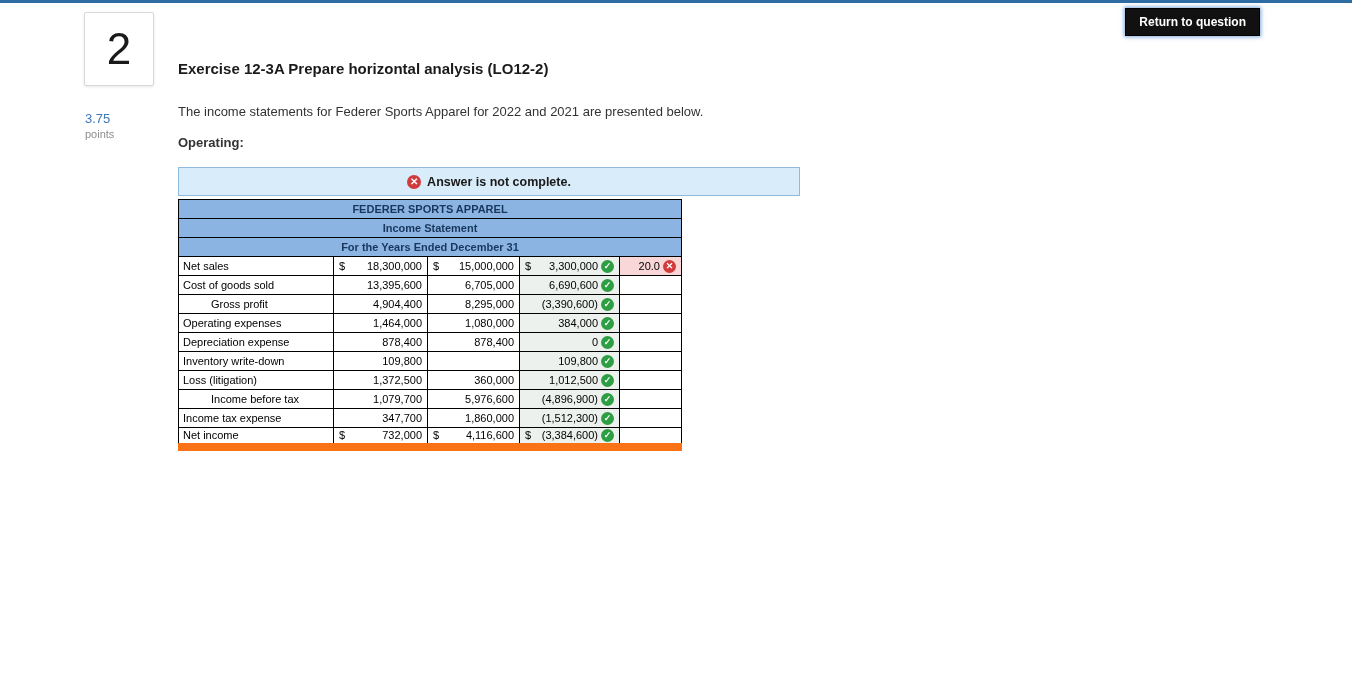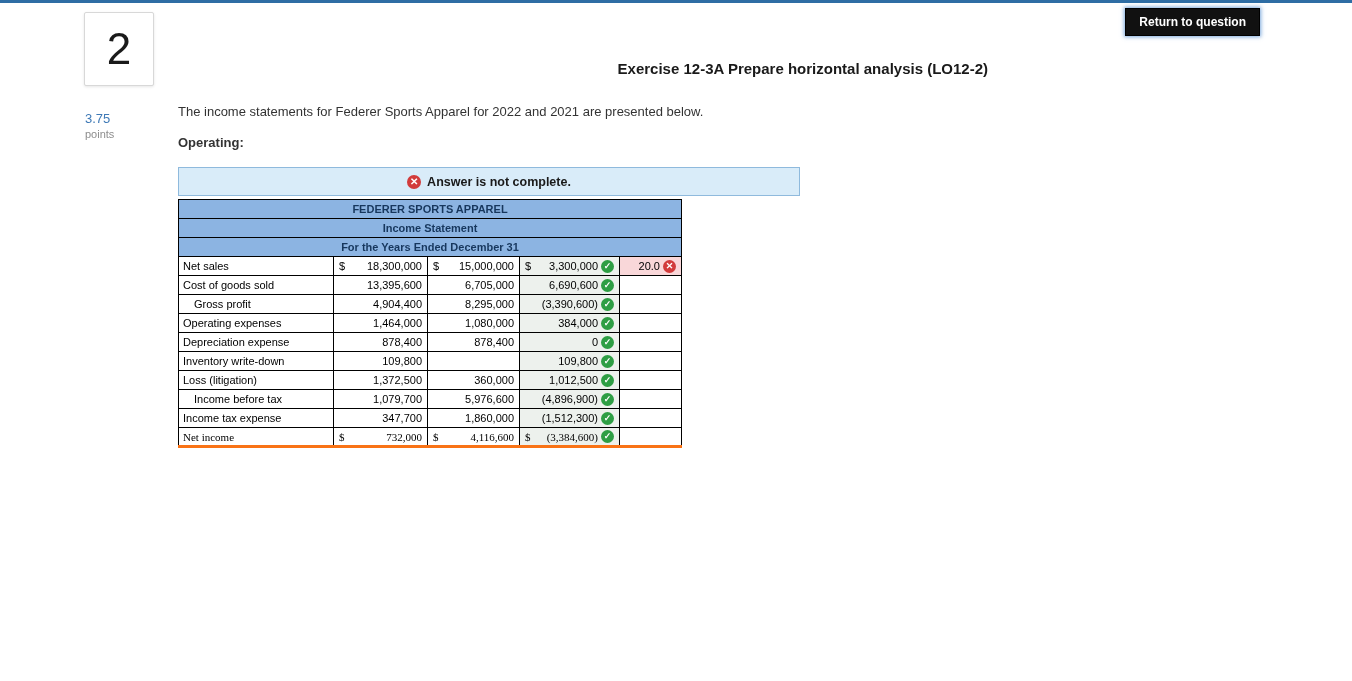--- a/index.html
+++ b/index.html
@@ -18,21 +18,21 @@
   .qbox {
     position: absolute; left: 84px; top: 12px; width: 70px; height: 74px;
     border: 1px solid #d8d8d8; border-radius: 2px; background: #fff;
     display: flex; align-items: center; justify-content: center;
     font-size: 44px; color: #1a1a1a; box-shadow: 0 1px 3px rgba(0,0,0,.10);
   }
   .points { position: absolute; left: 85px; top: 111px; }
   .pts-val { color: var(--points-blue, #3e79b6); font-size: 13px; }
   .pts-lbl { color: #8d8d8d; font-size: 11px; margin-top: 2px; }
   .content { position: absolute; left: 178px; top: 60px; width: 810px; }
-  .title { font-size: 15px; font-weight: bold; color: #1a1a1a; margin: 0; text-align: right; }
+  .title { font-size: 15px; font-weight: bold; color: #1a1a1a; margin: 0; }
   .intro { margin: 27px 0 0; font-size: 13px; color: #333; }
   .required { margin-top: 16px; font-size: 13px; color: #333; }
   .req-label { font-weight: bold; }
   .req-text { margin: 2px 0 0; line-height: 1.3; width: 785px; }
   .req-em { color: var(--emphasis-red, #c00000); font-weight: bold; }
   .banner {
     margin-top: 17px; width: 622px; height: 29px;
     background: var(--banner-bg, #d9ecf9); border: 1px solid var(--banner-border, #8fbadd);
     display: flex; align-items: center; justify-content: center; gap: 6px;
     font-size: 12.5px; font-weight: bold; color: #1a1a1a;
@@ -48,26 +48,26 @@
   table.stmt {
     margin-top: 3px; border-collapse: collapse; font-size: 11px; color: #000;
     table-layout: fixed;
   }
   .stmt td { border: 1px solid #000; height: 19px; padding: 0; }
   .stmt .ttl, .stmt .hdr {
     background: var(--header-blue, #8cb4e2); color: var(--header-text, #17375d);
     font-weight: bold; text-align: center;
   }
   .stmt .lbl { padding: 0 4px; background: #fff; white-space: nowrap; }
-  .stmt .lbl.ind { padding-left: 15px; }
+  .stmt .lbl.ind { padding-left: 32px; }
   .cf { display: flex; align-items: center; padding: 0 5px; gap: 3px; }
   .val { margin-left: auto; white-space: nowrap; }
   .input-cell { background: var(--input-bg, #edf1ed); }
   .stmt td.wrong { background: var(--wrong-bg, #f9d7d9); }
-  .stmt tbody tr:last-child td { border-bottom: 3px solid #f97316; font-family: Liberation Serif, serif; }
+  .stmt tbody tr:last-child td { border-bottom: 8px solid #f97316; }
 </style>
 </head>
 <body>
 
 <div class="page">
   <div class="topline"></div>
 
   <button class="return-btn">Return to question</button>
 
   <div class="qbox">

